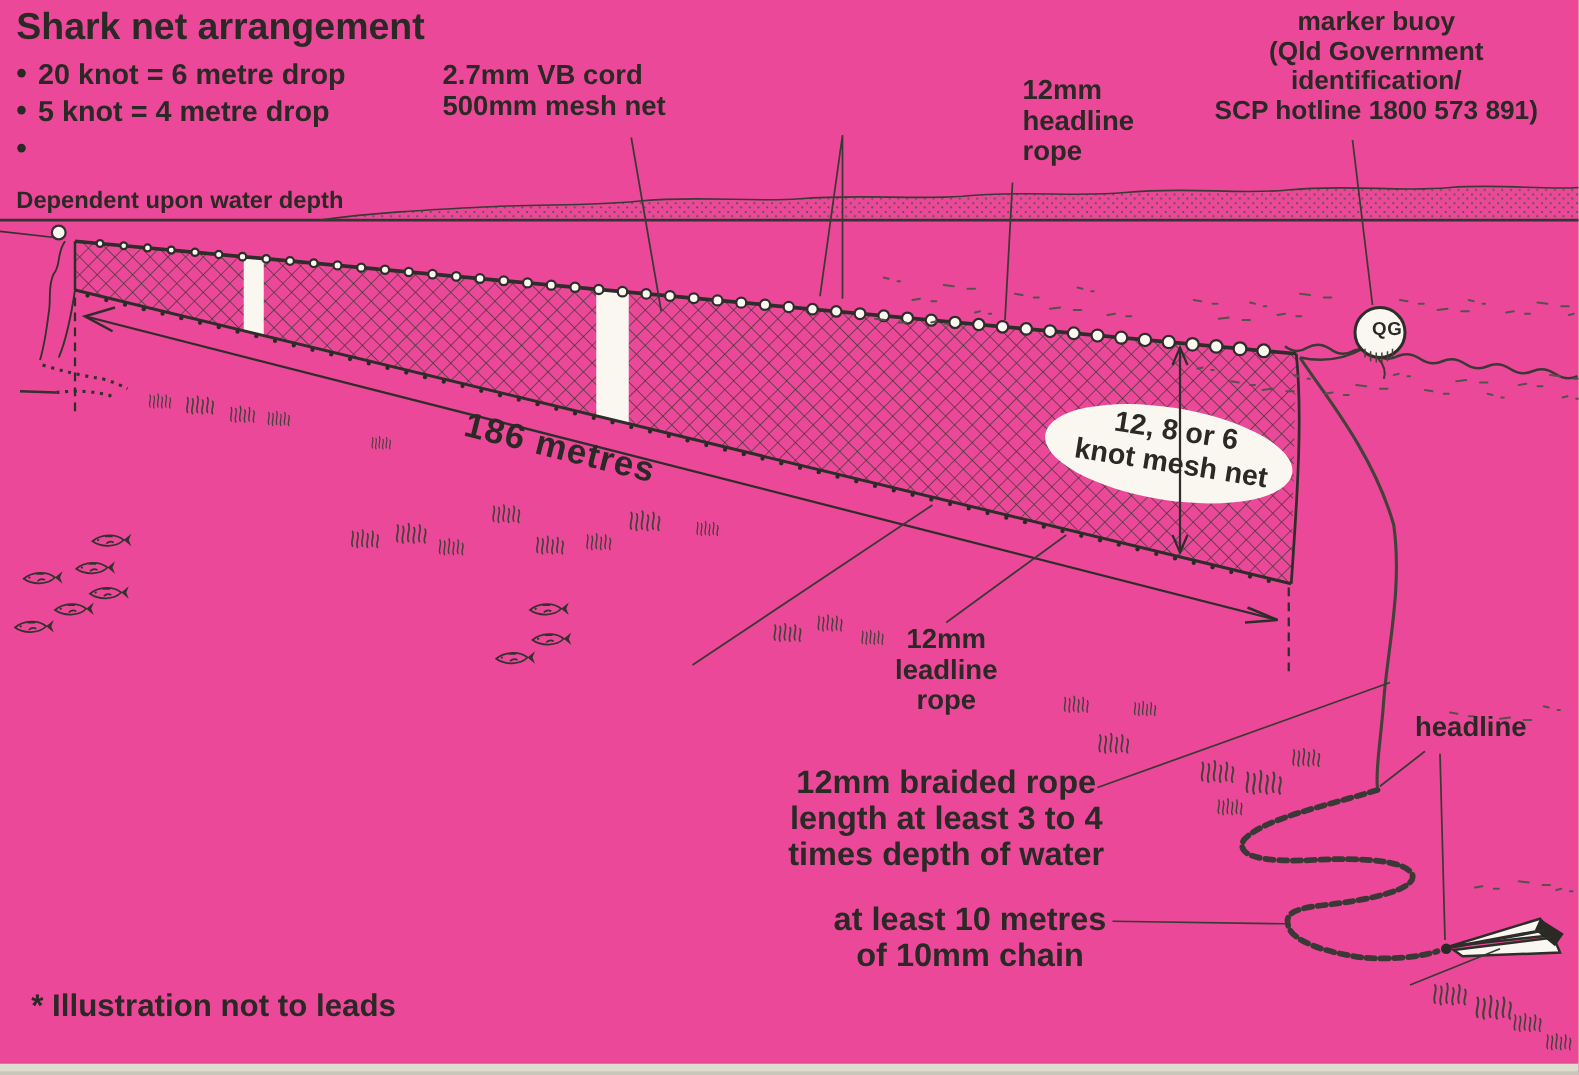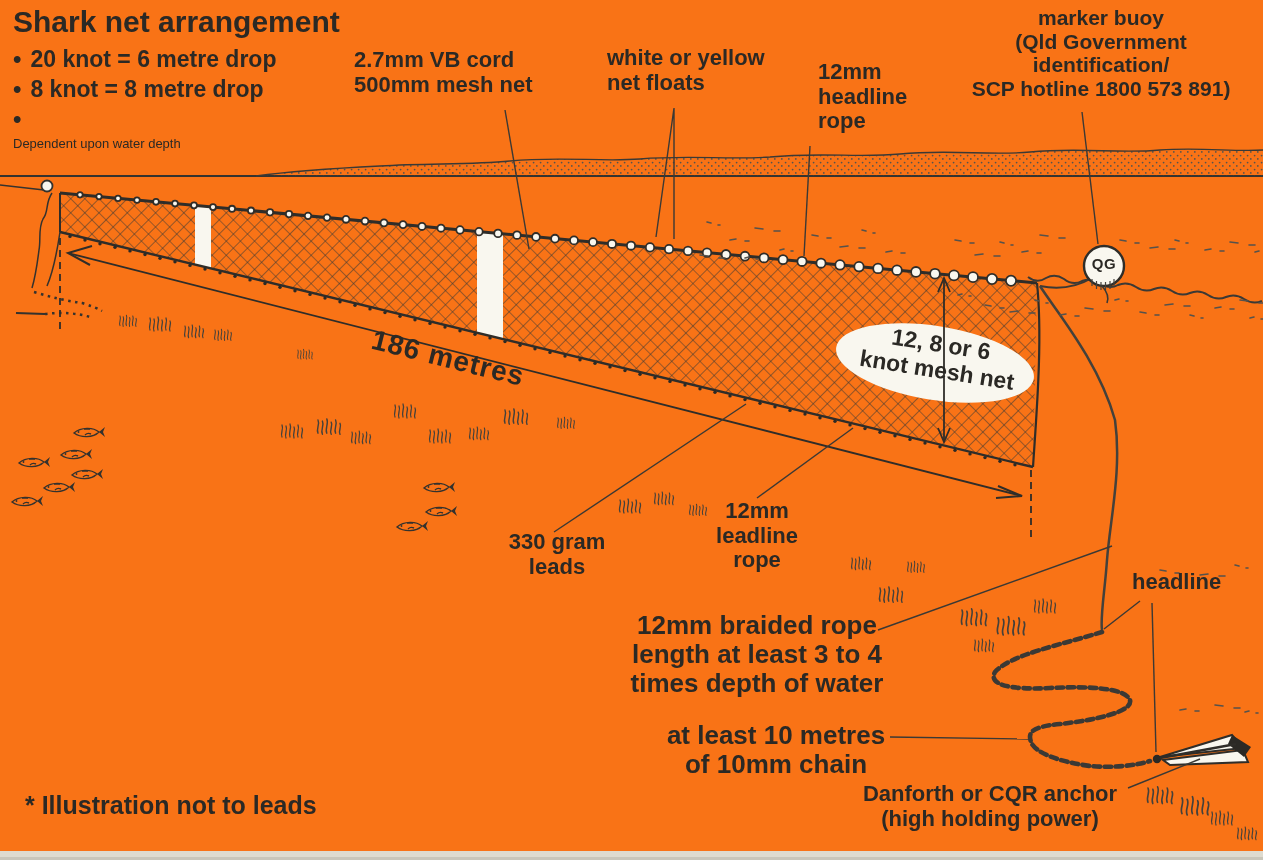--- a/index.html
+++ b/index.html
@@ -1,47 +1,47 @@
 <!DOCTYPE html>
 <html><head>
 <meta charset="utf-8">
 <style>
   html,body{margin:0;padding:0;background:#e9e6dc;}
   #stage{
     position:relative;width:1263px;height:860px;overflow:hidden;
-    background:#f97316;
+    background:#ec4899;
     font-family:"Liberation Sans", sans-serif;color:#2b2925;
   }
   #art{position:absolute;left:0;top:0;}
   .lbl{
     position:absolute;font-weight:bold;white-space:pre-line;
     line-height:1.12;color:#2b2925;
   }
   .ctr{text-align:center;}
   #title{left:13px;top:5px;font-size:30px;font-weight:bold;}
   #legend{position:absolute;left:13px;top:44px;font-size:23px;font-weight:bold;}
   .leg-row{display:flex;align-items:center;height:30px;}
   .leg-bullet{font-size:24px;margin-right:9px;line-height:1;}
-  #legend-note{font-size:13px;font-weight:normal;margin-top:2px;}
+  #legend-note{font-size:19px;font-weight:bold;margin-top:16px;}
   #lbl-vb{left:354px;top:48px;font-size:22px;}
   #lbl-floats{left:607px;top:46px;font-size:22px;}
   #lbl-headline{left:818px;top:60px;font-size:22px;}
   #lbl-buoy{left:940px;top:6px;width:322px;font-size:21px;}
   #lbl-length{left:376px;top:324px;font-size:28px;letter-spacing:1px;
               transform:rotate(14deg);transform-origin:left top;}
   #lbl-mesh{left:843px;top:332px;width:192px;font-size:23px;
             transform:rotate(9deg);transform-origin:center;}
   #lbl-leads{left:492px;top:530px;width:130px;font-size:22px;}
   #lbl-leadline{left:702px;top:499px;width:110px;font-size:22px;}
   #lbl-braided{left:628px;top:611px;width:258px;font-size:26px;}
   #lbl-chain{left:662px;top:721px;width:228px;font-size:26px;}
   #lbl-shackles{left:1132px;top:570px;font-size:22px;}
   #lbl-anchor{left:842px;top:782px;width:296px;font-size:22px;}
   #footnote{left:25px;top:791px;font-size:25px;}
-  #qg{left:1086px;top:256px;width:36px;font-size:15px;text-align:center;letter-spacing:.5px;}
+  #qg{left:1086px;top:256px;width:36px;font-size:15px;text-align:right;letter-spacing:.5px;}
 </style>
 </head>
 <body>
 
 <div id="stage">
 
 <svg id="art" width="1263" height="860" viewBox="0 0 1263 860">
   <defs>
     <pattern id="mesh" width="10" height="10" patternUnits="userSpaceOnUse" patternTransform="rotate(45)">
       <path d="M0,0 H10 M0,0 V10" stroke="#3b3935" stroke-width="1.1" fill="none"></path>
@@ -366,50 +366,44 @@
 
   <div id="title" class="lbl">Shark net arrangement</div>
 
   <div id="legend">
     <div class="leg-row">
       <span class="leg-bullet">•</span>
       <span>20 knot = 6 metre drop</span>
     </div>
     <div class="leg-row">
       <span class="leg-bullet">•</span>
-      <span>8 knot = 8 metre drop</span>
+      <span>5 knot = 4 metre drop</span>
     </div>
     <div class="leg-row">
       <span class="leg-bullet">•</span>
     </div>
     <div id="legend-note">Dependent upon water depth</div>
   </div>
 
   <div id="lbl-vb" class="lbl">2.7mm VB cord
 500mm mesh net</div>
-  <div id="lbl-floats" class="lbl">white or yellow
-net floats</div>
   <div id="lbl-headline" class="lbl">12mm
 headline
 rope</div>
   <div id="lbl-buoy" class="lbl ctr">marker buoy
 (Qld Government
 identification/
 SCP hotline 1800 573 891)</div>
   <div id="lbl-length" class="lbl">186 metres</div>
   <div id="lbl-mesh" class="lbl ctr">12, 8 or 6
 knot mesh net</div>
-  <div id="lbl-leads" class="lbl ctr">330 gram
-leads</div>
   <div id="lbl-leadline" class="lbl ctr">12mm
 leadline
 rope</div>
   <div id="lbl-braided" class="lbl ctr">12mm braided rope
 length at least 3 to 4
 times depth of water</div>
   <div id="lbl-chain" class="lbl ctr">at least 10 metres
 of 10mm chain</div>
   <div id="lbl-shackles" class="lbl">headline</div>
-  <div id="lbl-anchor" class="lbl ctr">Danforth or CQR anchor
-(high holding power)</div>
   <div id="qg" class="lbl">QG</div>
   <div id="footnote" class="lbl">* Illustration not to leads</div>
 </div>
 
 </body></html>

